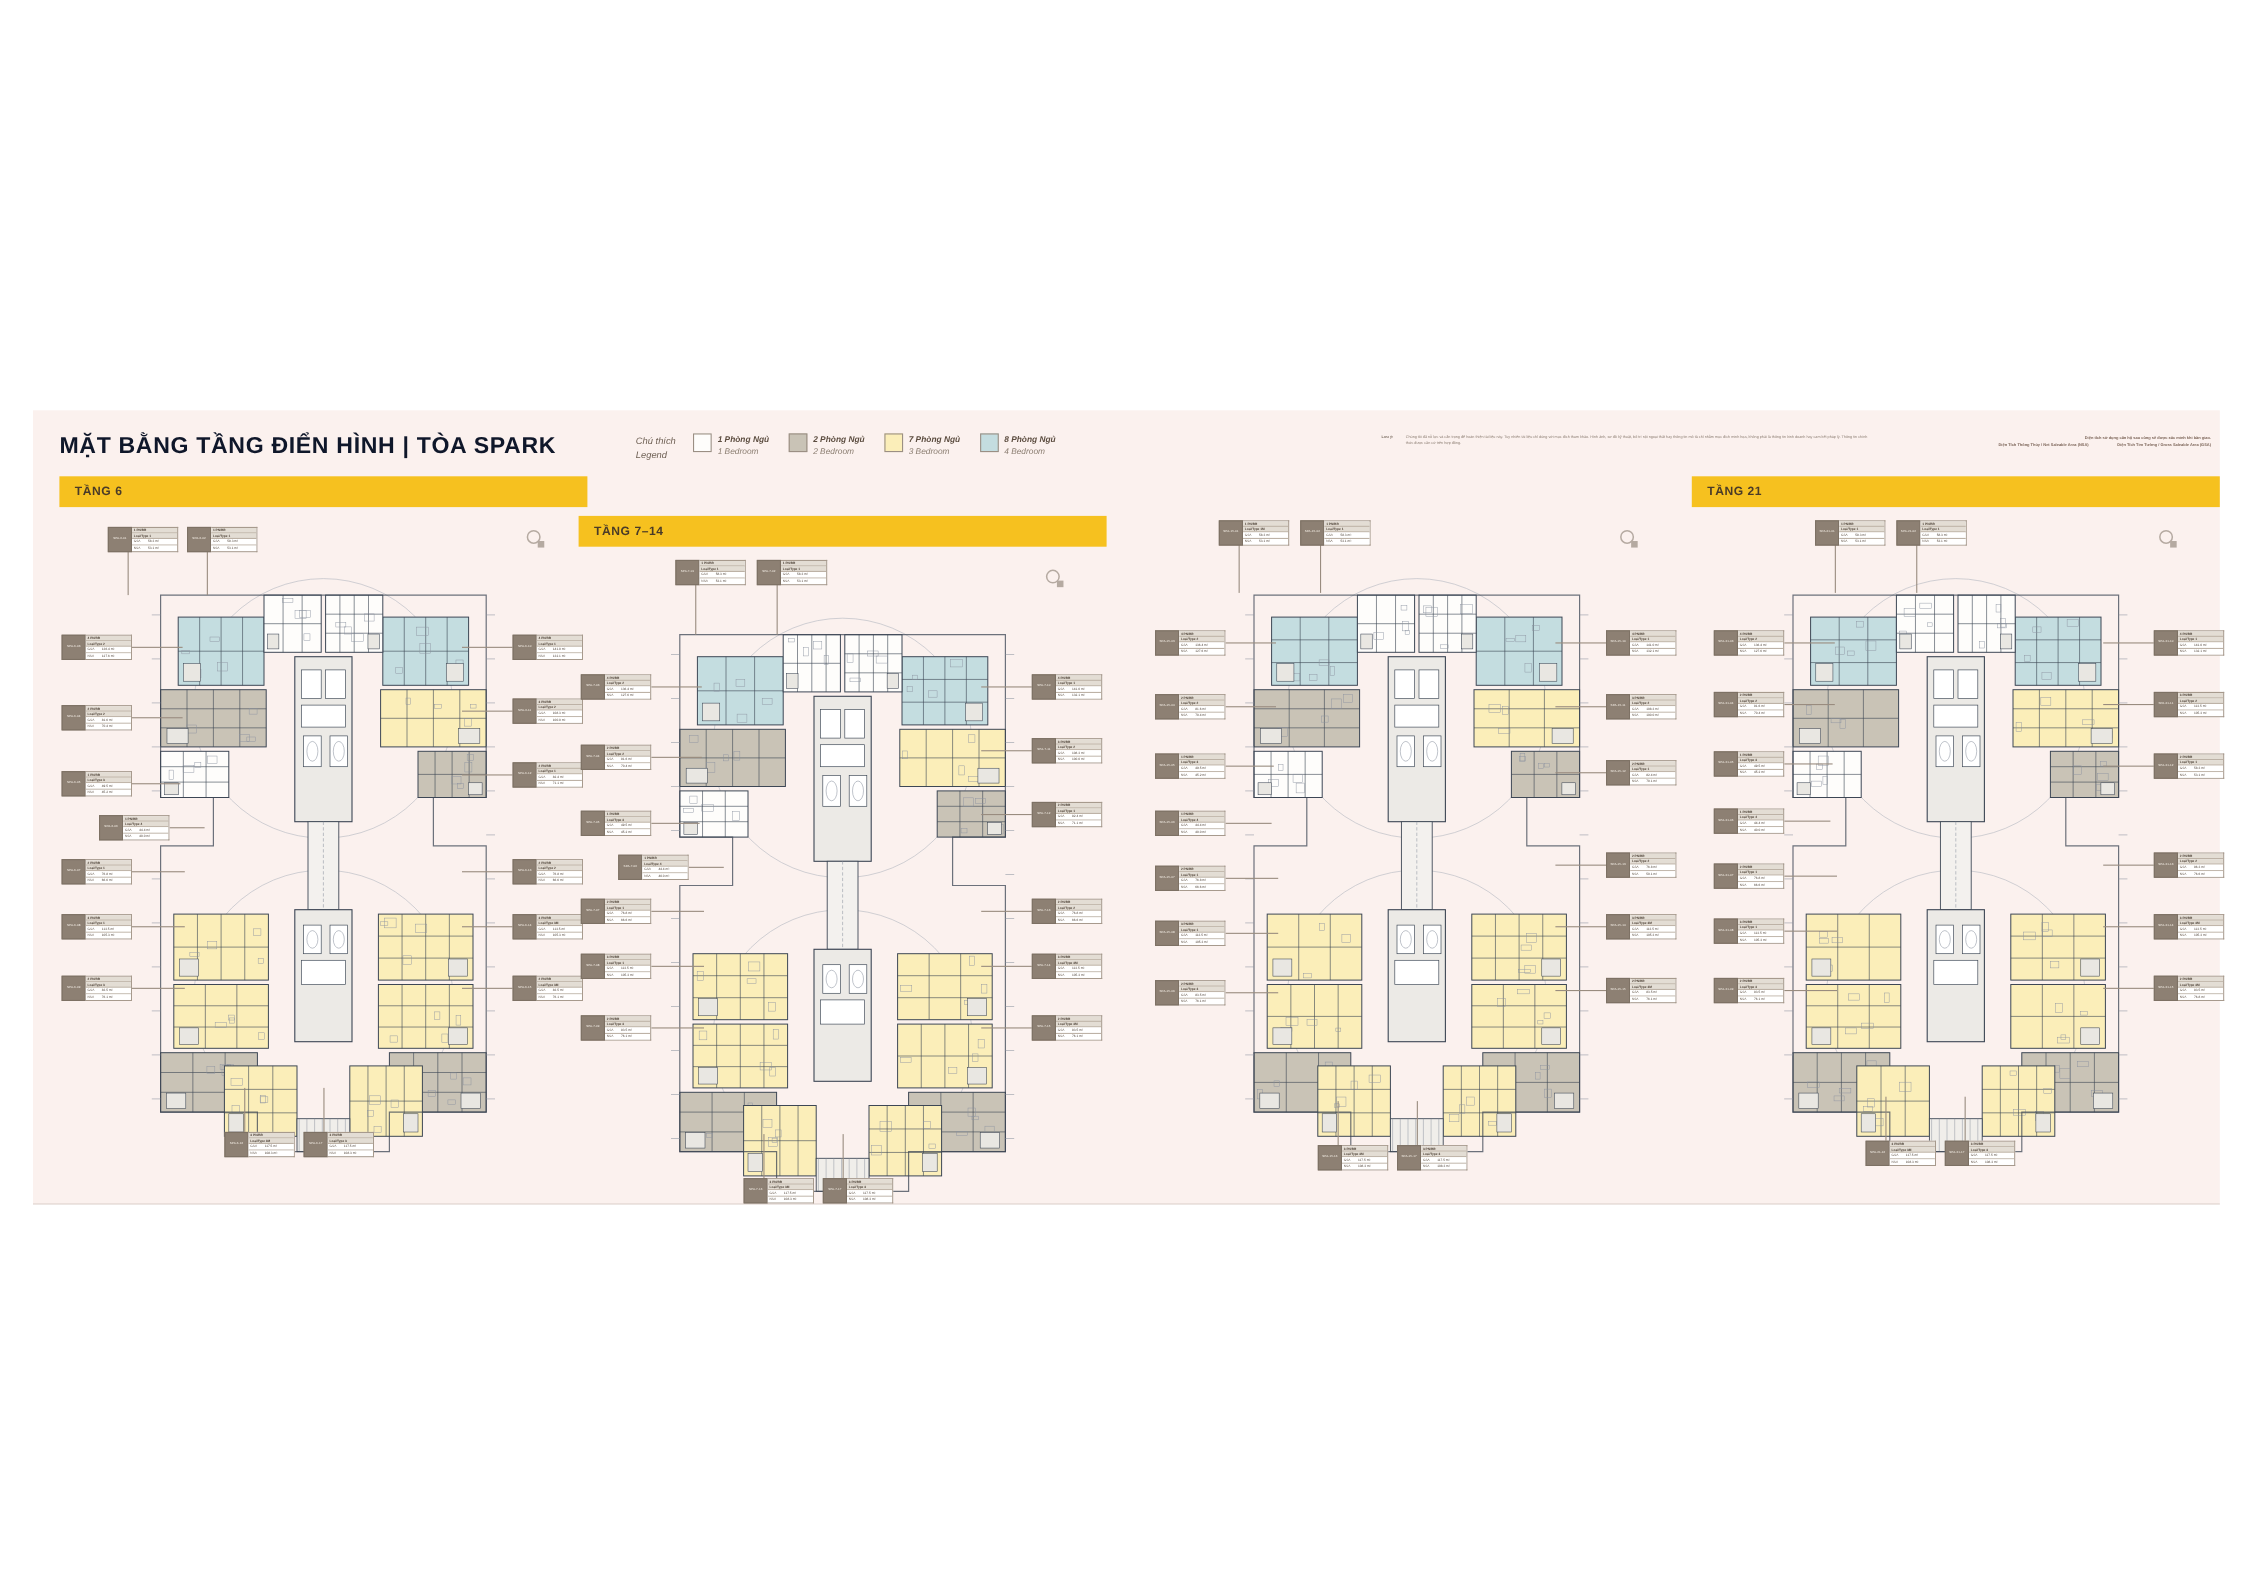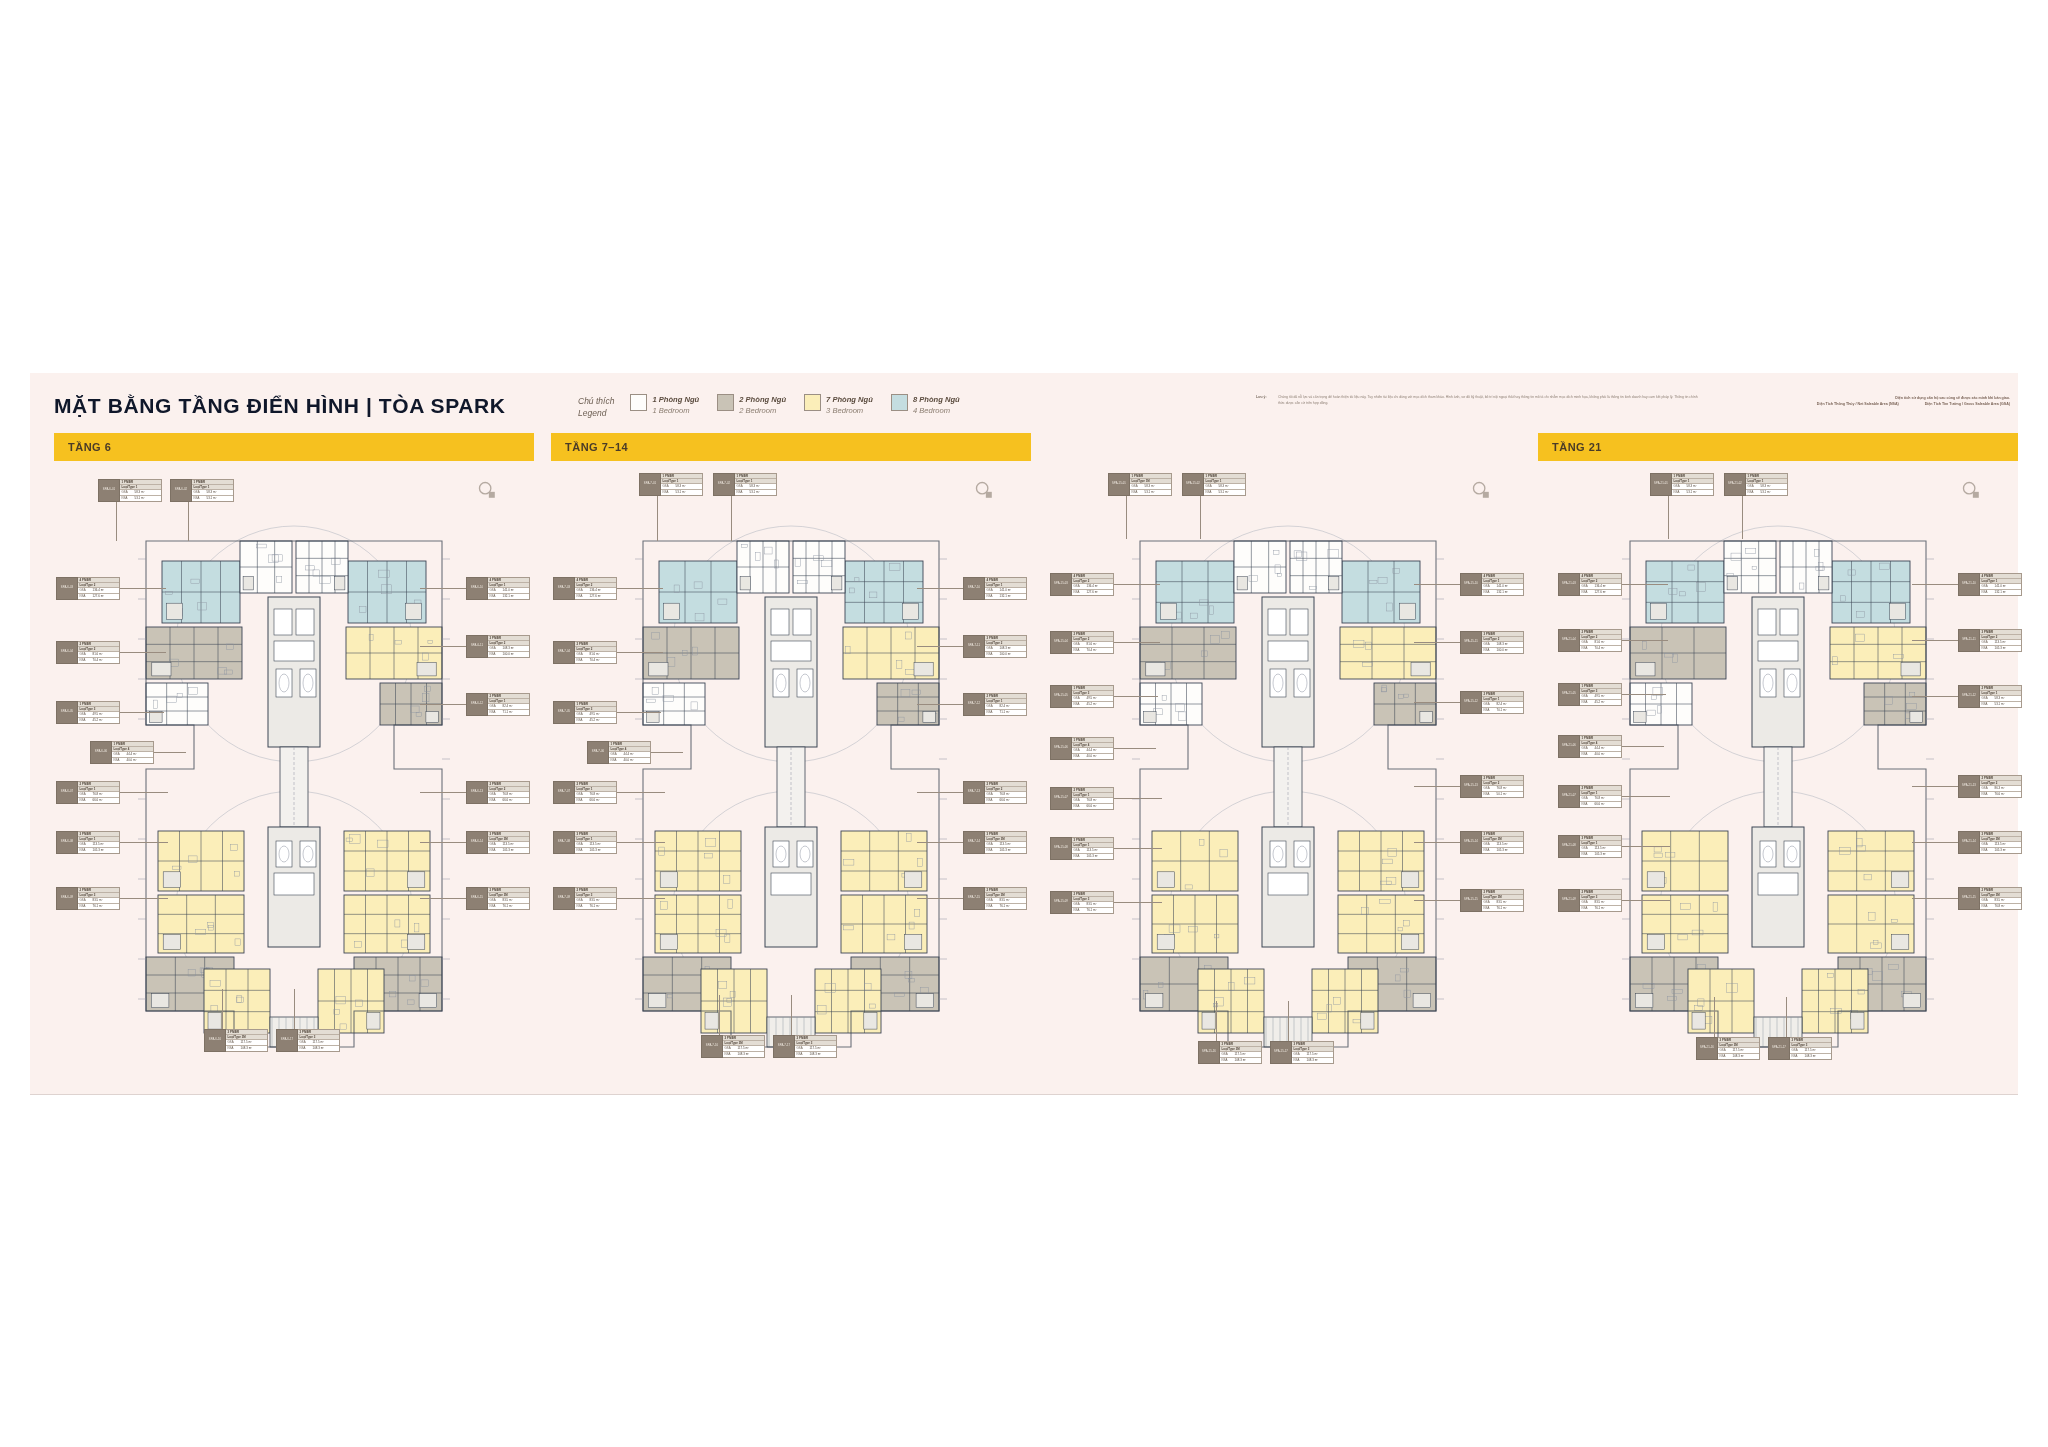--- a/index.html
+++ b/index.html
@@ -48,21 +48,21 @@
     position: absolute; left: 1688px; top: 22px; width: 292px;
     font-size: 3.6px; line-height: 1.7; color: #7a6356; text-align: right;
   }
   .area-note .an-head { font-weight: 700; display: block; }
   .area-note .an-row { display: flex; justify-content: flex-end; gap: 26px; font-weight: 700; }
 
   
   .panels { position: absolute; left: 0; top: 60px; width: 1988px; height: 654px; }
   .panel { position: absolute; top: 0; width: 480px; height: 662px; }
   .panel.p0 { left: 24px; }
-  .panel.p1 { left: 521px; }
+  .panel.p1 { left: 496px; margin-top: 36px; }
   .panel.p2 { left: 1018px; }
   .panel.p3 { left: 1508px; }
 
   .tab {
     position: absolute; left: 0; top: 0; width: 100%; height: 28px;
     background: #f6c11f; display: flex; align-items: center;
   }
   .tab-label {
     font-size: 11px; font-weight: 700; letter-spacing: 0.5px;
     color: #4a3b28; padding-left: 14px;

